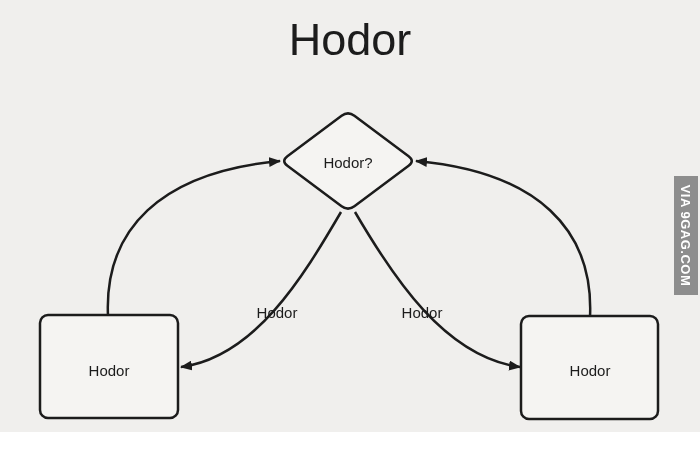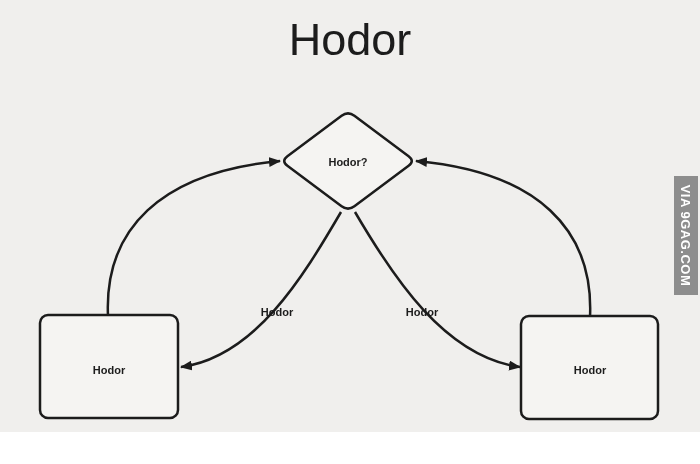--- a/index.html
+++ b/index.html
@@ -48,22 +48,22 @@
     fill: none;
     stroke: var(--line);
     stroke-width: 2.5;
   }
   svg .arrowhead-fill {
     fill: var(--line);
   }
   .node-label, .edge-label {
     position: absolute;
     transform: translate(-50%, -50%);
-    font-size: 11px;
-    font-weight: 700;
+    font-size: 15px;
+    font-weight: 400;
     color: var(--line);
     white-space: nowrap;
   }
   .watermark {
     position: absolute;
     left: 674px;
     top: 176px;
     width: 119px;
     height: 24px;
     transform-origin: 0 0;

